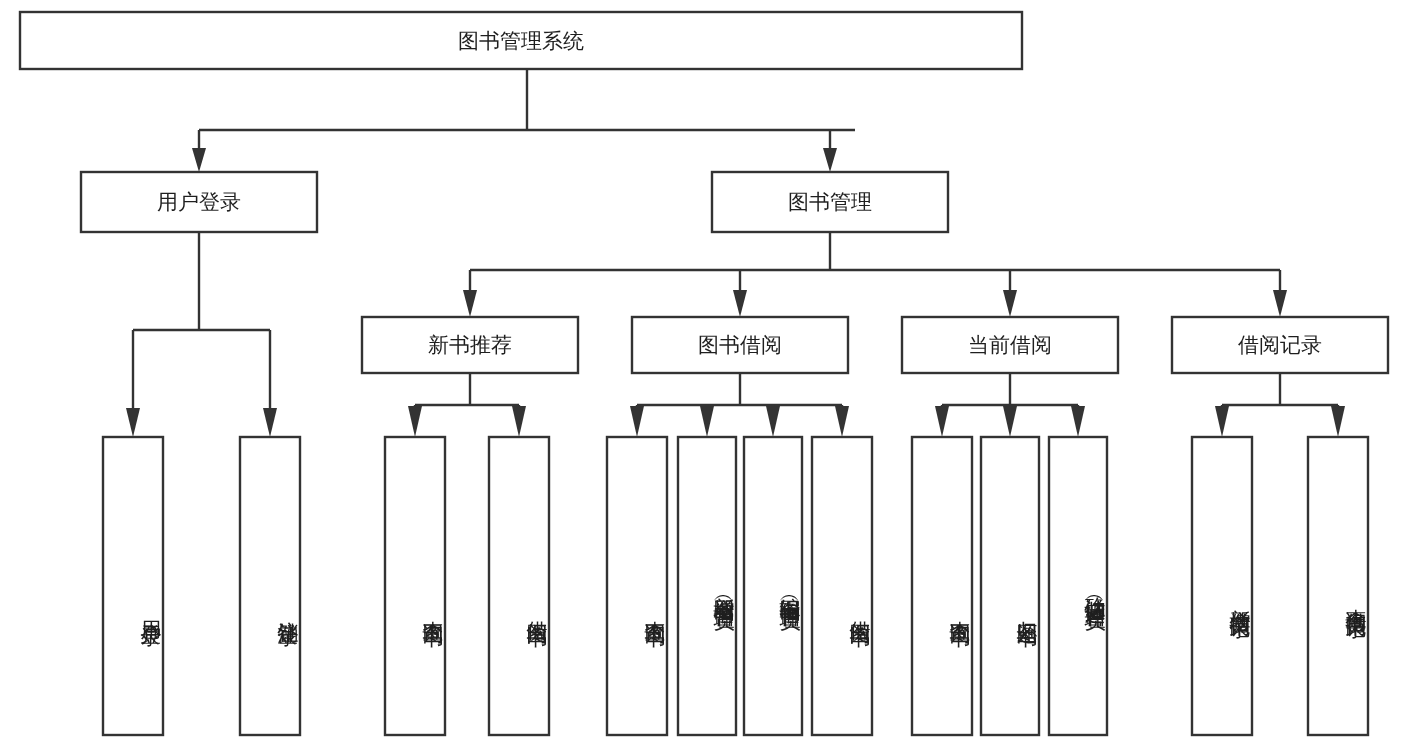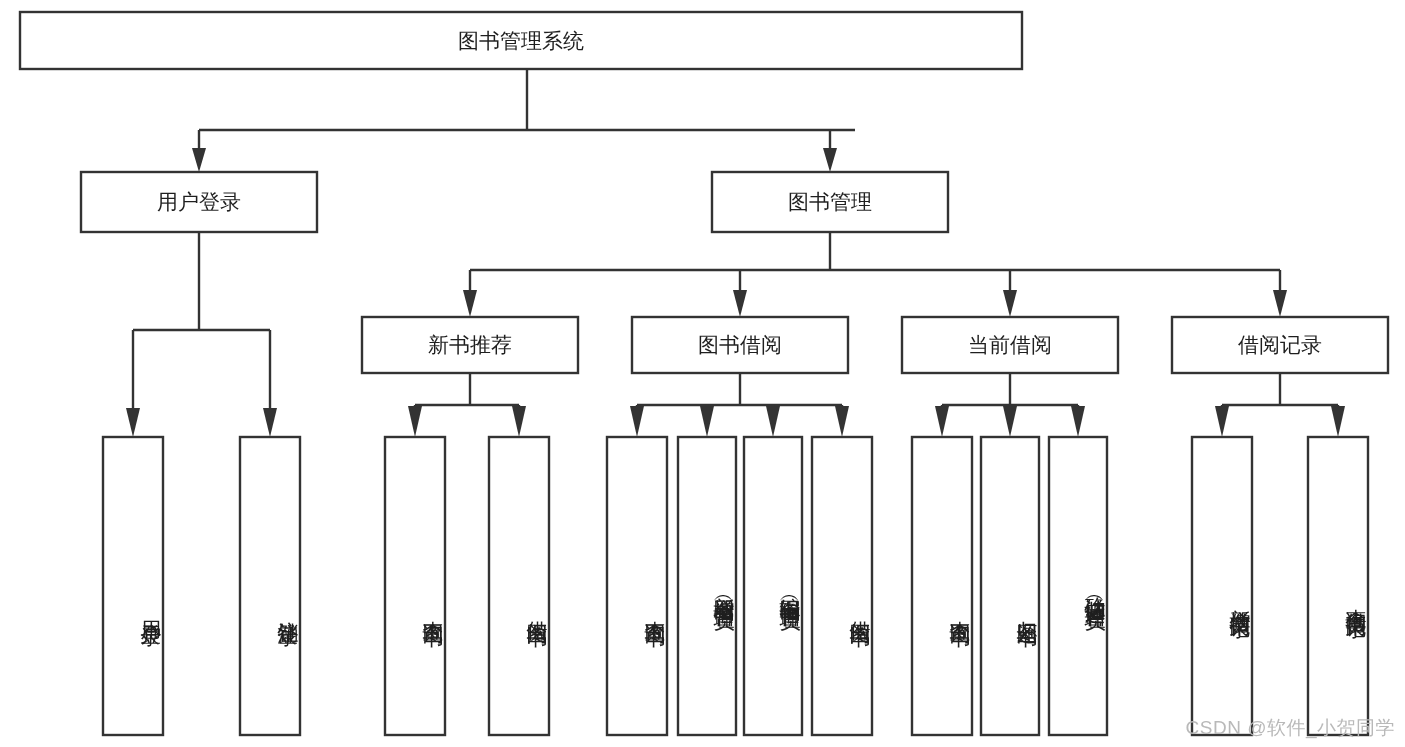--- a/index.html
+++ b/index.html
@@ -205,14 +205,13 @@
     <div class="leaf-label-v" style="left:812px; top:483px; width:60px; height:250px;">借阅图书</div>
 
     <div class="leaf-label-v" style="left:912px; top:483px; width:60px; height:250px;">查询图书</div>
     <div class="leaf-label-v" style="left:981px; top:483px; width:58px; height:250px;">归还图书</div>
     <div class="leaf-label-v" style="left:1049px; top:444px; width:58px; height:290px;">确认归还（管理员）</div>
 
     <div class="leaf-label-v" style="left:1192px; top:462px; width:60px; height:272px;">新增借阅记录</div>
     <div class="leaf-label-v" style="left:1308px; top:462px; width:60px; height:272px;">查询借阅记录</div>
   </div>
 
-  <div class="watermark">CSDN @软件_小贺同学</div>
 </div>
 
 </body></html>

